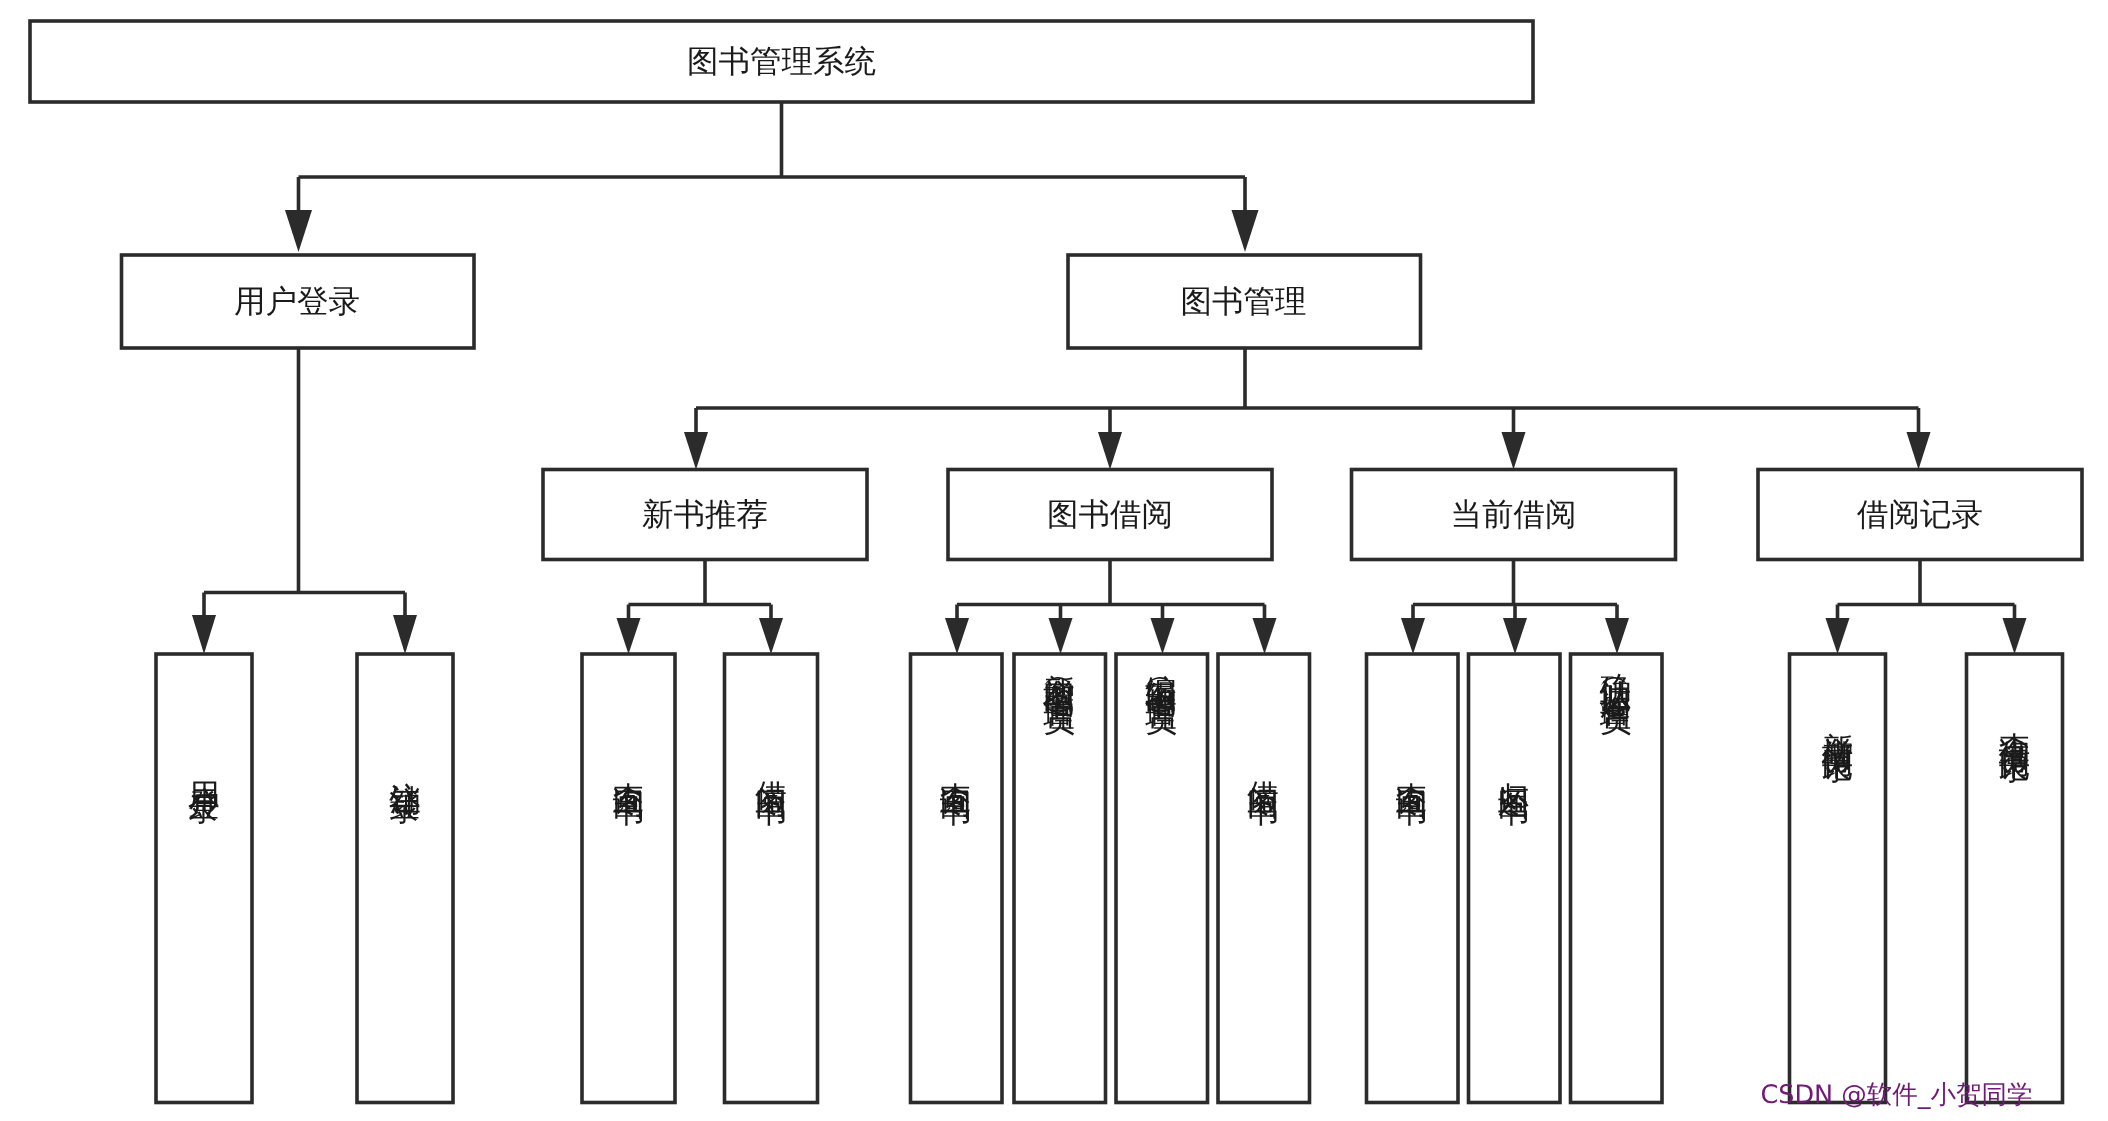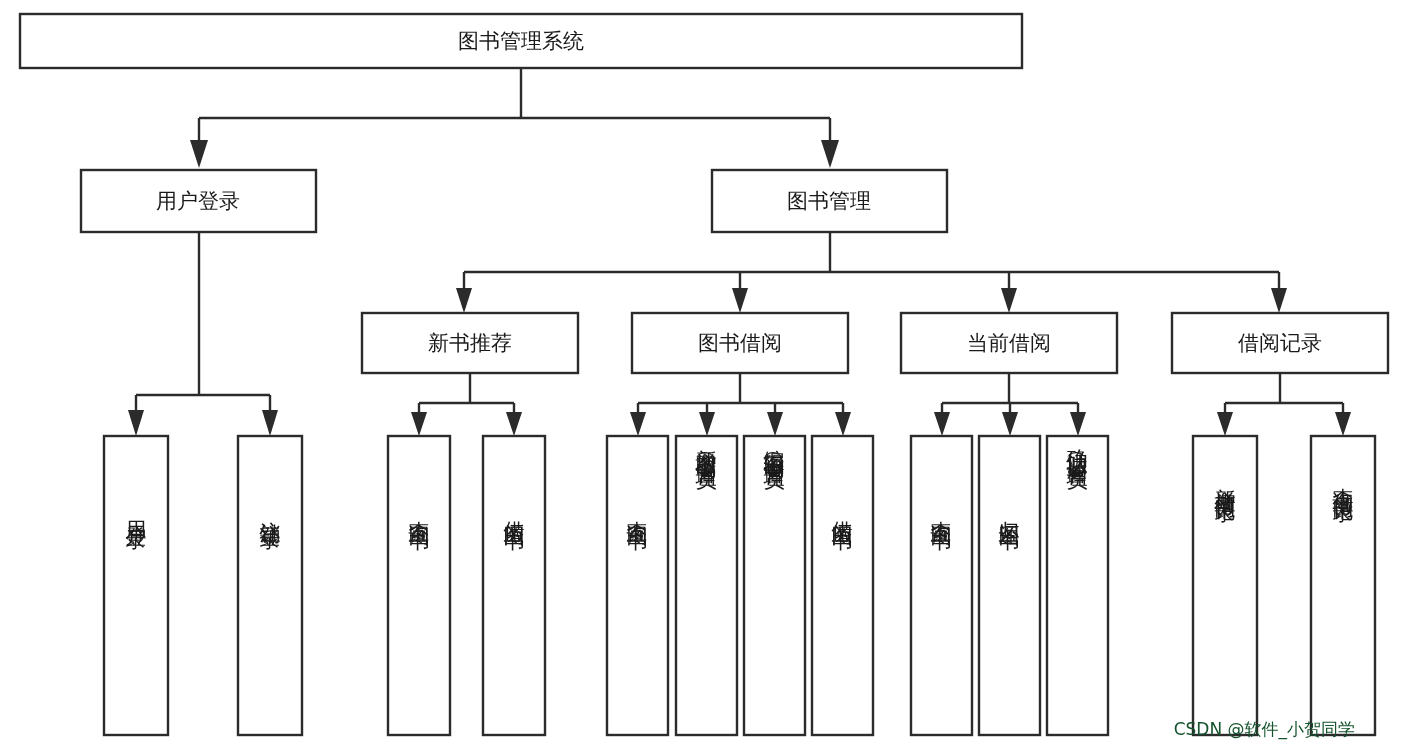--- a/index.html
+++ b/index.html
@@ -57,21 +57,21 @@
     text-orientation: upright;
     letter-spacing: 3px;
     text-anchor: middle;
   }
   .watermark-text {
     position: absolute;
     right: 14px;
     bottom: 6px;
     font-family: "DejaVu Sans", "Liberation Sans", sans-serif;
     font-size: 17px;
-    color: #14532d;
+    color: #701a75;
     white-space: nowrap;
     user-select: none;
   }
 </style>
 </head>
 <body>
 
 <div id="diagram-root">
 
   <svg class="diagram-canvas" viewBox="0 0 1405 747" xmlns="http://www.w3.org/2000/svg">

